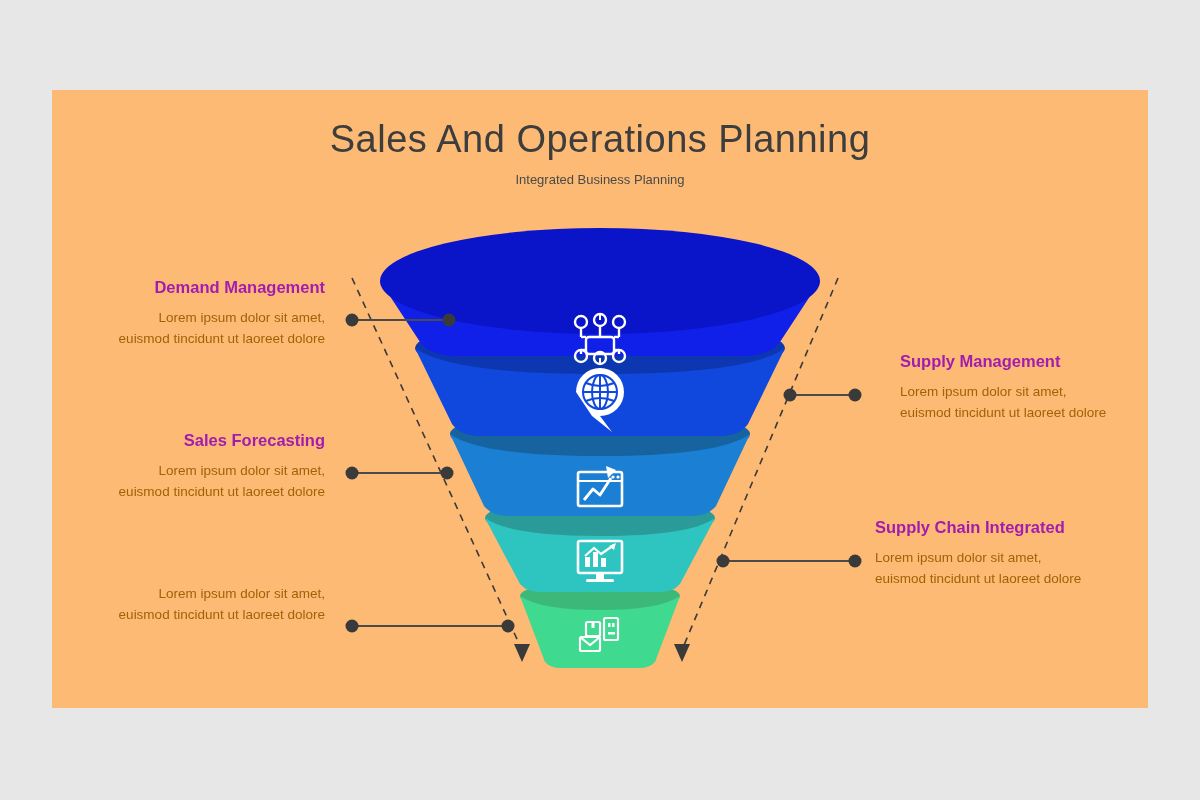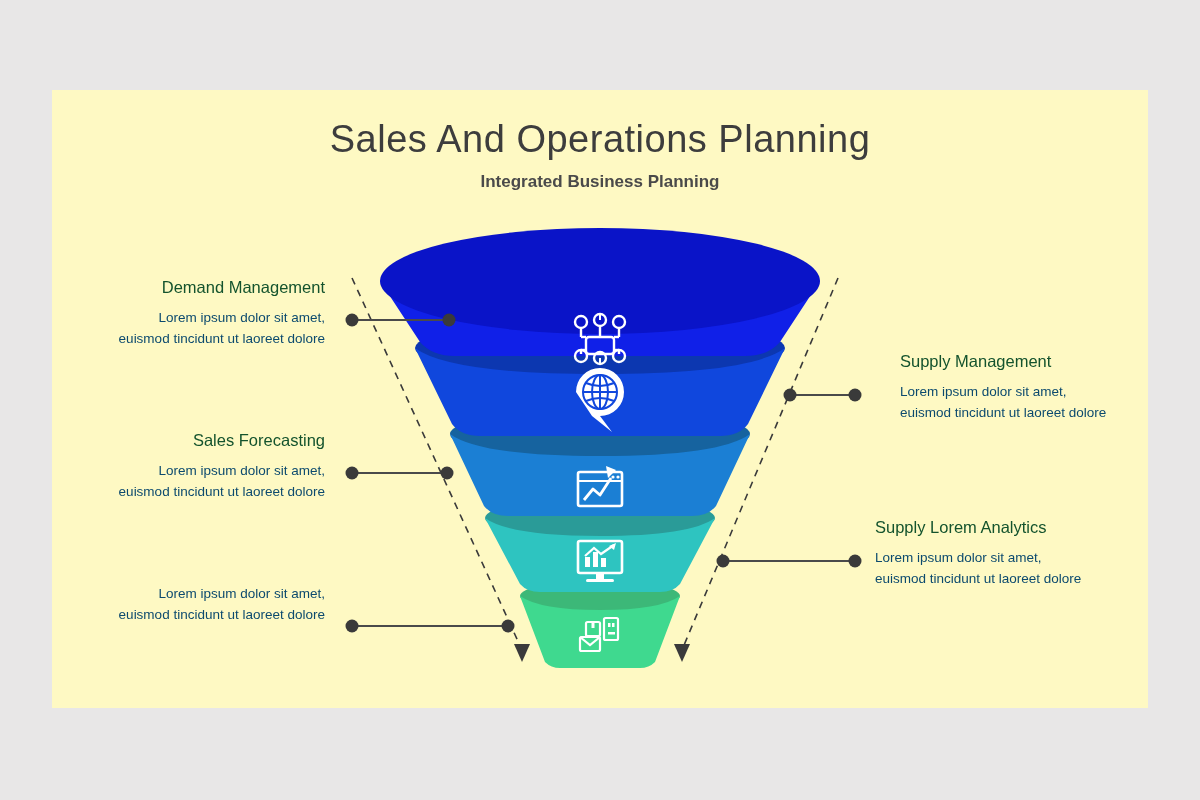--- a/index.html
+++ b/index.html
@@ -6,47 +6,47 @@
   html, body {
     width: 1200px; height: 800px;
     background: #e8e7e7;
     font-family: "Liberation Sans", sans-serif;
     overflow: hidden;
   }
   #slide-card {
     position: absolute;
     left: 52px; top: 90px;
     width: 1096px; height: 618px;
-    background: #fef9c3;
+    background: #fdba74;
   }
   #page-title {
     position: absolute; left: 0; top: 28px; width: 100%;
     text-align: center;
     font-size: 38px; font-weight: 400; color: #3d3d3d;
     letter-spacing: 0.5px;
   }
   #page-subtitle {
     position: absolute; left: 0; top: 82px; width: 100%;
     text-align: center;
-    font-size: 17px; font-weight: 700; color: #4a4a4a;
+    font-size: 13px; font-weight: 400; color: #4a4a4a;
   }
   #funnel-graphic {
     position: absolute;
     left: 0; top: 0; width: 1200px; height: 800px;
     pointer-events: none;
   }
   .label-block { position: absolute; width: 300px; }
   .label-block.left  { text-align: right; }
   .label-block.right { text-align: left; }
   .label-title {
-    font-size: 16.5px; font-weight: normal; color: #14532d;
+    font-size: 16.5px; font-weight: bold; color: #a21caf;
     margin-bottom: 11px; white-space: nowrap;
   }
   .label-desc {
-    font-size: 13.5px; font-weight: 400; color: #0c4a6e;
+    font-size: 13.5px; font-weight: 400; color: #a16207;
     line-height: 1.55; white-space: pre-line;
   }
   #lbl-demand    { left: 25px;  top: 278px; }
   #lbl-forecast  { left: 25px;  top: 431px; }
   #lbl-inventory { left: 25px;  top: 584px; }
   #lbl-supply    { left: 900px; top: 352px; }
   #lbl-analytics { left: 875px; top: 518px; }
 </style>
 </head>
 <body>
@@ -195,16 +195,16 @@
 euismod tincidunt ut laoreet dolore</div>
 </div>
 
 <div class="label-block right" id="lbl-supply">
   <div class="label-title">Supply Management</div>
   <div class="label-desc">Lorem ipsum dolor sit amet,
 euismod tincidunt ut laoreet dolore</div>
 </div>
 
 <div class="label-block right" id="lbl-analytics">
-  <div class="label-title">Supply Lorem Analytics</div>
+  <div class="label-title">Supply Chain Integrated</div>
   <div class="label-desc">Lorem ipsum dolor sit amet,
 euismod tincidunt ut laoreet dolore</div>
 </div>
 
 </body></html>

